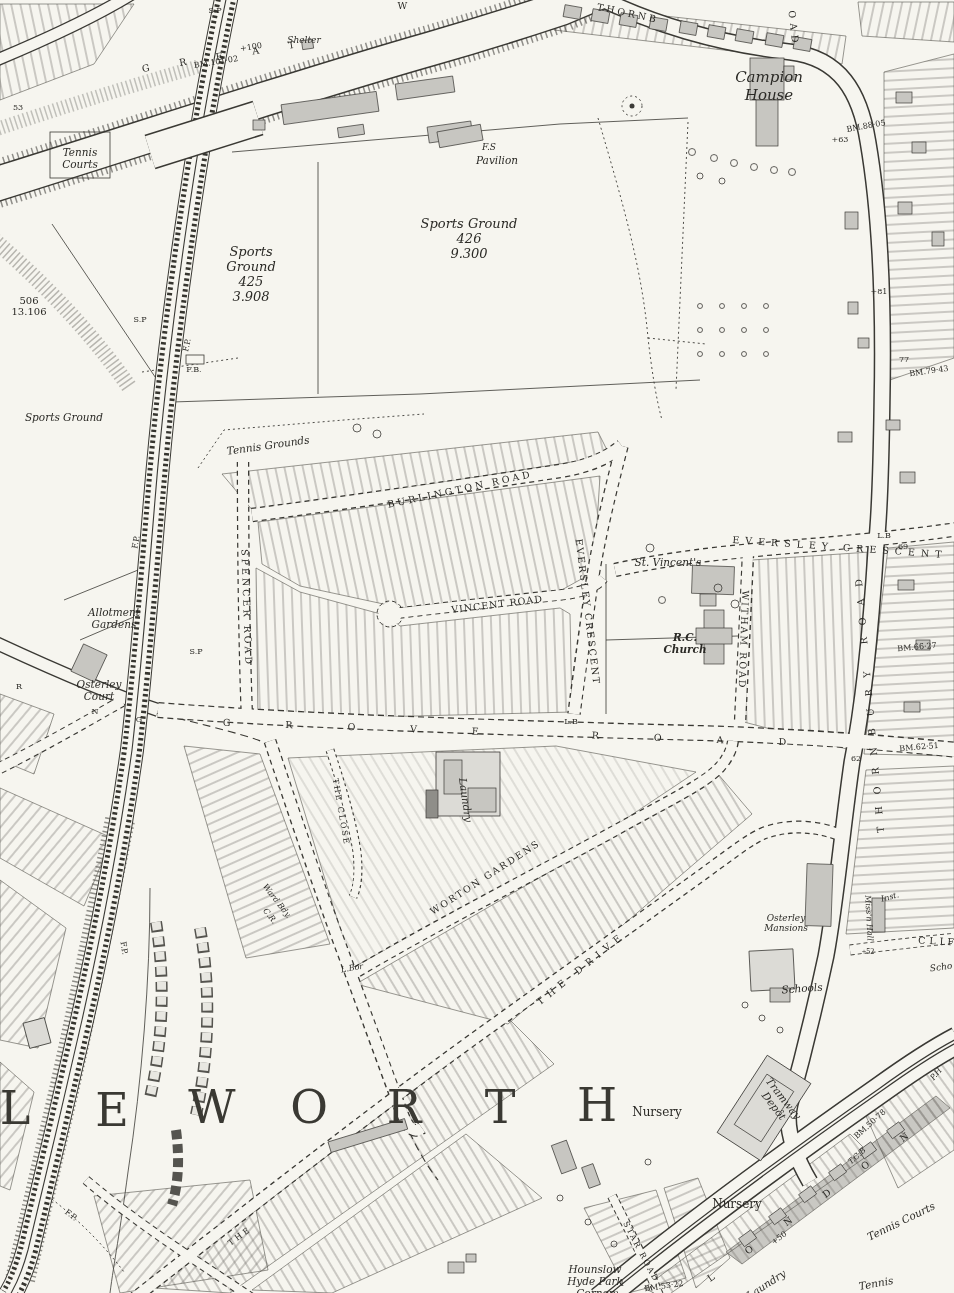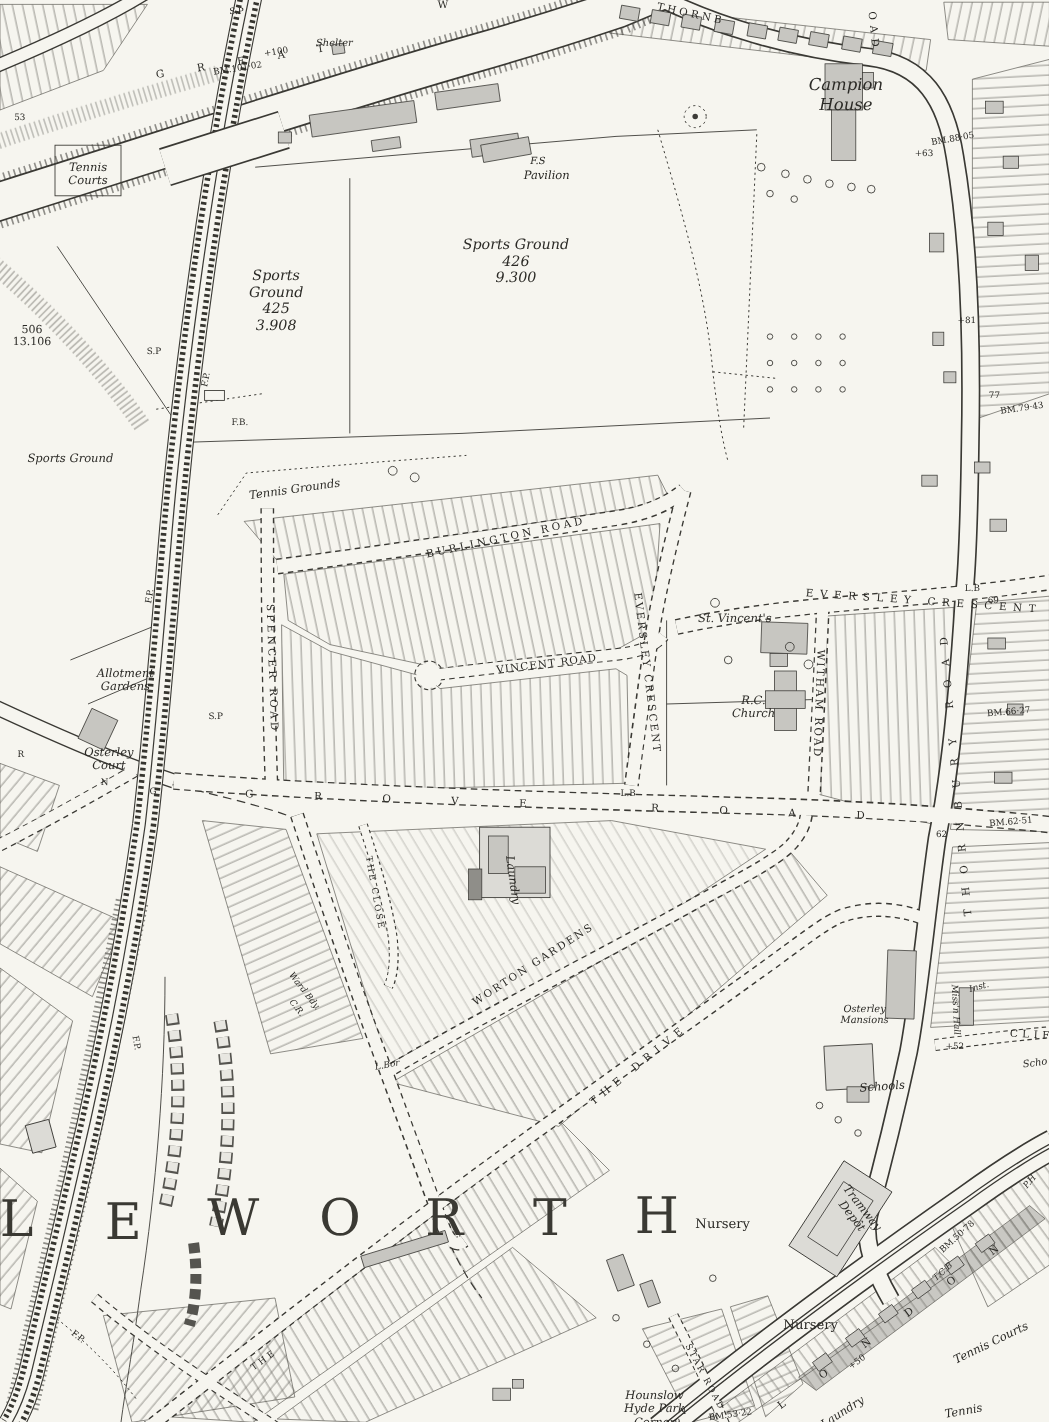--- a/index.html
+++ b/index.html
@@ -347,37 +347,37 @@
 426
 9.300</span>
       <span class="lbl itlg" style="left: 251px; top: 274px;">Sports
 Ground
 425
 3.908</span>
       <span class="lbl bksm" style="left: 29px; top: 306px;">506
 13.106</span>
       <span class="lbl sm" style="left: 140px; top: 319px;">S.P</span>
       <span class="lbl sm" style="left: 187px; top: 345px; --r: -78deg;">F.P.</span>
-      <span class="lbl sm" style="left: 194px; top: 384px; margin-left: 24px;">F.B.</span>
+      <span class="lbl sm" style="left: 194px; top: 369px;">F.B.</span>
       <span class="lbl sm" style="left: 879px; top: 291px;">+81</span>
       <span class="lbl sm" style="left: 904px; top: 359px;">77</span>
       <span class="lbl sm" style="left: 929px; top: 371px; --r: -8deg;">BM.79·43</span>
       <span class="lbl it" style="left: 64px; top: 417px;">Sports Ground</span>
       <span class="lbl sm" style="left: 136px; top: 542px; --r: -80deg;">F.P.</span>
       <span class="lbl it" style="left: 268px; top: 445px; --r: -8deg;">Tennis Grounds</span>
       <span class="lbl rd" style="left: 460px; top: 489px; --r: -12deg; letter-spacing: 3px;">BURLINGTON ROAD</span>
       <span class="lbl rd" style="left: 247px; top: 608px; --r: 88deg; letter-spacing: 3px;">SPENCER ROAD</span>
       <span class="lbl rd" style="left: 497px; top: 604px; --r: -7deg; letter-spacing: 1px;">VINCENT ROAD</span>
       <span class="lbl rd" style="left: 588px; top: 612px; --r: 83deg; letter-spacing: 2px;">EVERSLEY CRESCENT</span>
       <span class="lbl it" style="left: 668px; top: 562px;">St. Vincent's</span>
       <span class="lbl rd" style="left: 840px; top: 547px; --r: 4deg; letter-spacing: 6px;">EVERSLEY CRESCENT</span>
       <span class="lbl sm" style="left: 884px; top: 535px;">L.B</span>
       <span class="lbl sm" style="left: 903px; top: 546px;">69</span>
       <span class="lbl rd" style="left: 744px; top: 640px; --r: 92deg; letter-spacing: 2px;">WITHAM ROAD</span>
-      <span class="lbl it" style="left: 685px; top: 643px;">R.C.
+      <span class="lbl it" style="left: 685px; top: 643px; font-weight: bold;">R.C.
 Church</span>
       <span class="lbl sm" style="left: 917px; top: 647px; --r: -5deg;">BM.66·27</span>
       <span class="lbl rd" style="left: 869px; top: 700px; --r: -95deg; letter-spacing: 12px;">THORNBURY ROAD</span>
       <span class="lbl rd" style="left: 532px; top: 733px; --r: 2deg; letter-spacing: 55px;">GROVE ROAD</span>
       <span class="lbl sm" style="left: 571px; top: 721px;">L.B</span>
       <span class="lbl sm" style="left: 196px; top: 651px;">S.P</span>
       <span class="lbl rdsm" style="left: 341px; top: 812px; --r: 80deg; letter-spacing: 2px;">THE CLOSE</span>
       <span class="lbl it" style="left: 466px; top: 800px; --r: 82deg;">Laundry</span>
       <span class="lbl it" style="left: 114px; top: 618px;">Allotment
 Gardens</span>
@@ -400,21 +400,21 @@
       <span class="lbl it" style="left: 779px; top: 1102px; --r: 52deg;">Tramway
 Depôt</span>
       <span class="lbl bk" style="left: 737px; top: 1204px;">Nursery</span>
       <span class="lbl it" style="left: 802px; top: 988px; --r: -4deg;">Schools</span>
       <span class="lbl itsm" style="left: 786px; top: 923px;">Osterley
 Mansions</span>
       <span class="lbl smi" style="left: 869px; top: 918px; --r: 87deg;">Miss'n Hall</span>
       <span class="lbl smi" style="left: 890px; top: 897px; --r: -15deg;">Inst.</span>
       <span class="lbl rd" style="left: 938px; top: 941px; --r: 3deg; letter-spacing: 4px;">CLIF</span>
       <span class="lbl itsm" style="left: 941px; top: 967px; --r: -8deg;">Scho</span>
-      <span class="lbl sm" style="left: 868px; top: 951px;">+52</span>
+      <span class="lbl sm" style="left: 868px; top: 951px; font-family: Liberation Serif, serif;">+52</span>
       <span class="lbl sm" style="left: 919px; top: 747px; --r: -5deg;">BM.62·51</span>
       <span class="lbl sm" style="left: 856px; top: 758px;">62</span>
       <span class="lbl smi" style="left: 936px; top: 1074px; --r: -50deg;">P.H</span>
       <span class="lbl sm" style="left: 870px; top: 1124px; --r: -42deg;">BM.50·78</span>
       <span class="lbl smi" style="left: 857px; top: 1156px; --r: -42deg;">T.C.B</span>
       <span class="lbl rd" style="left: 824px; top: 1195px; --r: -36deg; letter-spacing: 40px;">LONDON</span>
       <span class="lbl sm" style="left: 779px; top: 1238px; --r: -36deg;">+50</span>
       <span class="lbl rdsm" style="left: 641px; top: 1252px; --r: 62deg; letter-spacing: 2px;">STAR ROAD</span>
       <span class="lbl sm" style="left: 664px; top: 1286px; --r: -8deg;">BM.53·22</span>
       <span class="lbl it" style="left: 595px; top: 1281px;">Hounslow

